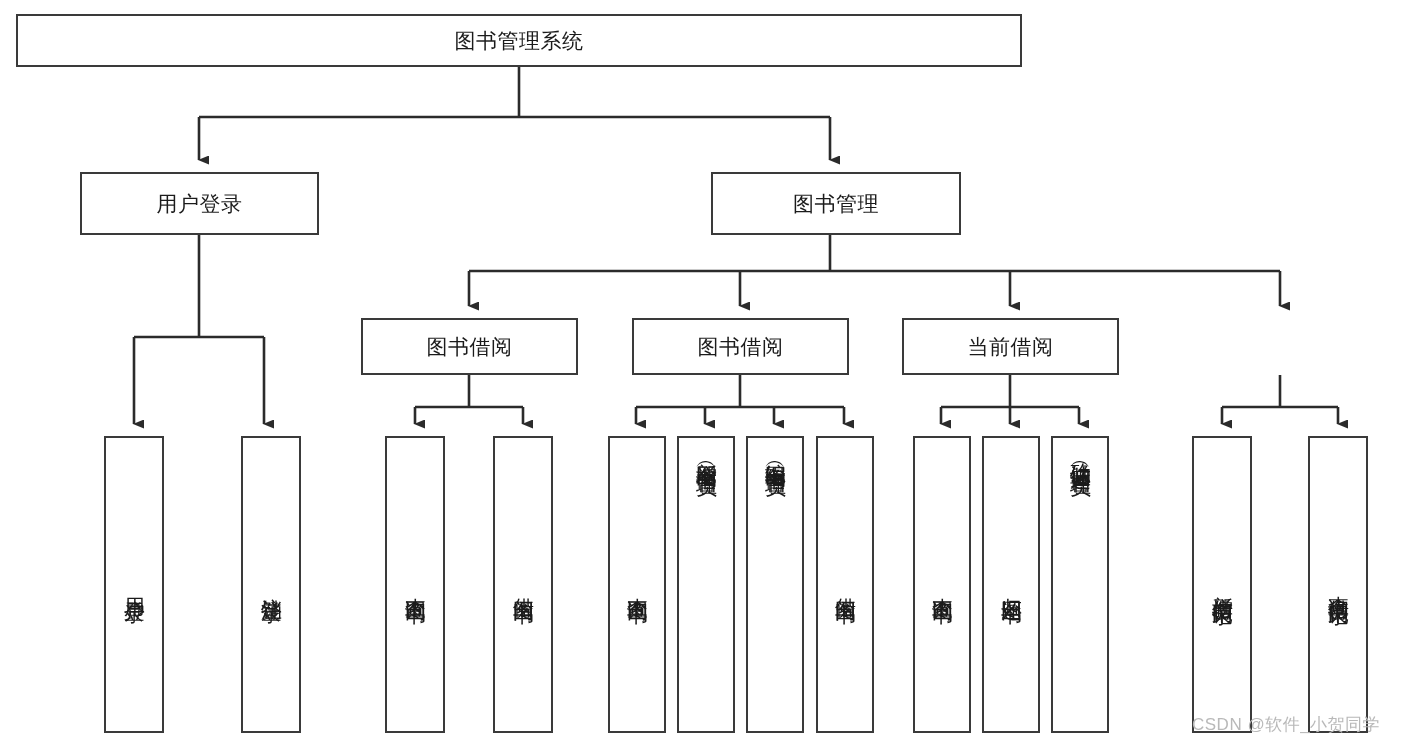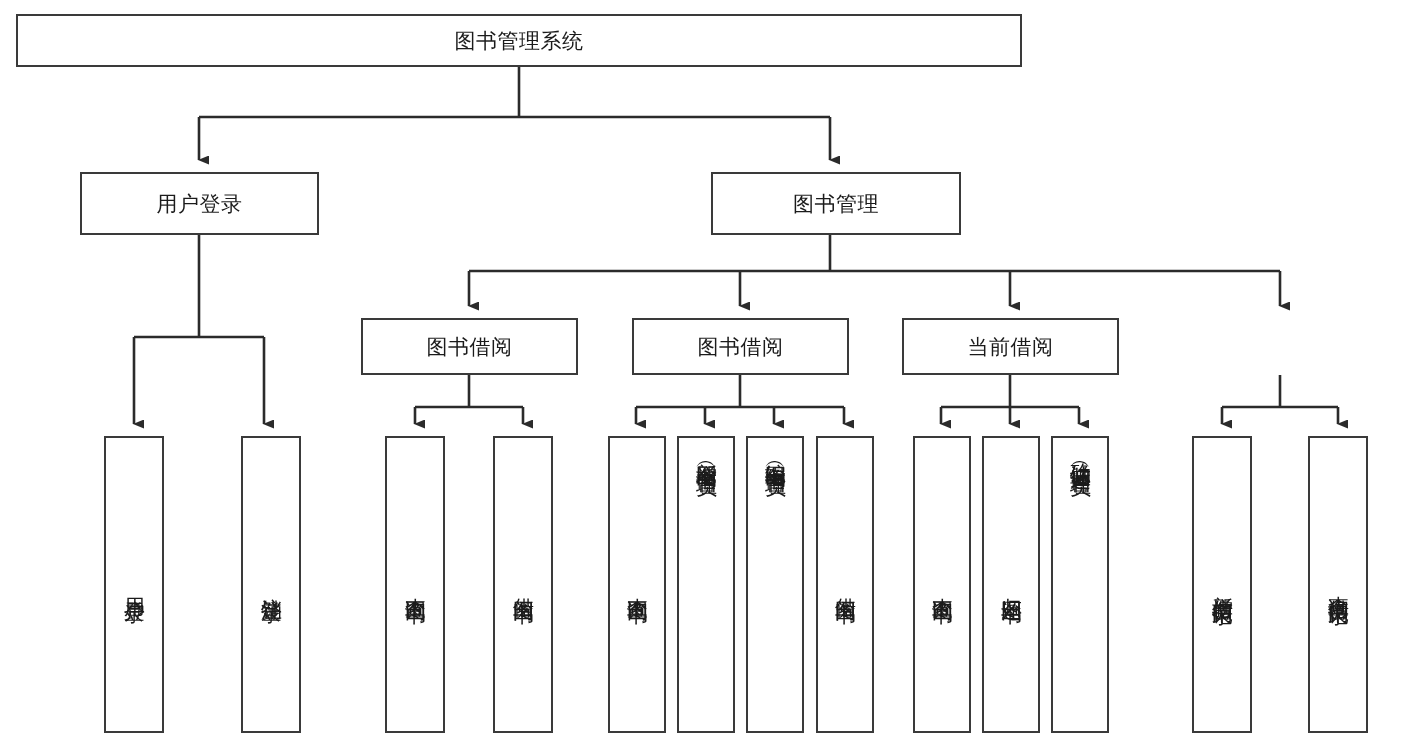--- a/index.html
+++ b/index.html
@@ -181,14 +181,15 @@
     <span class="vert-text">确认归还（管理员）</span>
   </div>
 
   <div class="node vert center-text" style="left:1192px; top:436px; width:60px; height:297px;">
     <span class="vert-text">新增借阅记录</span>
   </div>
   <div class="node vert center-text" style="left:1308px; top:436px; width:60px; height:297px;">
     <span class="vert-text">查询借阅记录</span>
   </div>
 
+  <div class="watermark" style="left:1192px; top:713px;">CSDN @软件_小贺同学</div>
 
 </div>
 
 </body></html>

